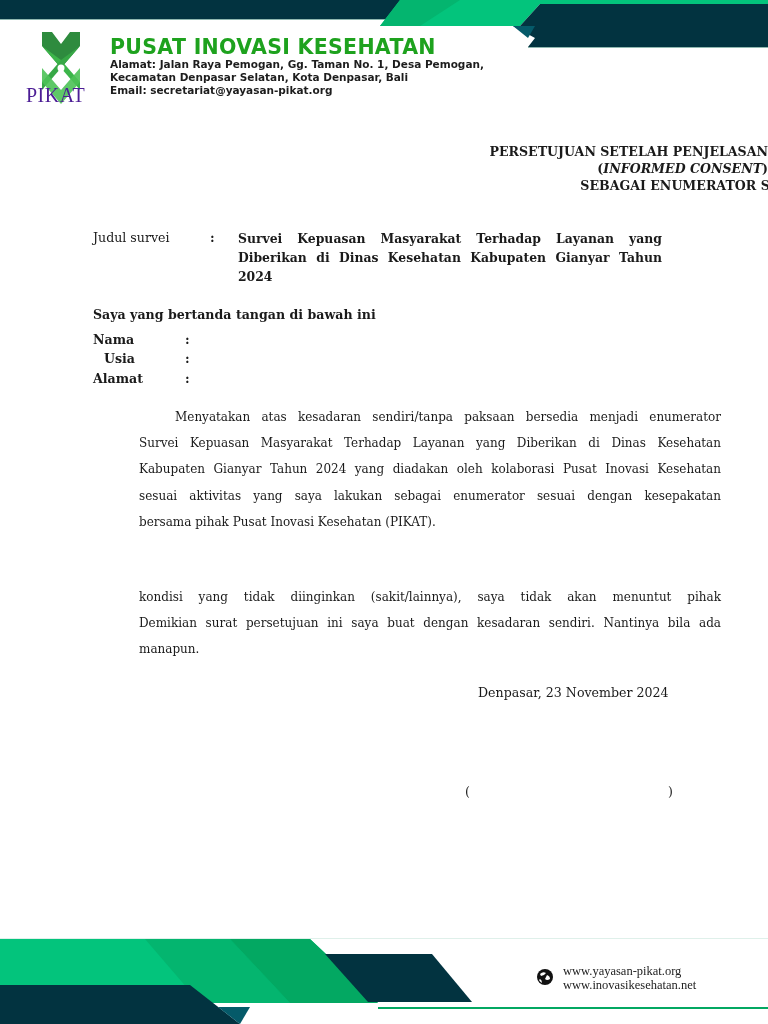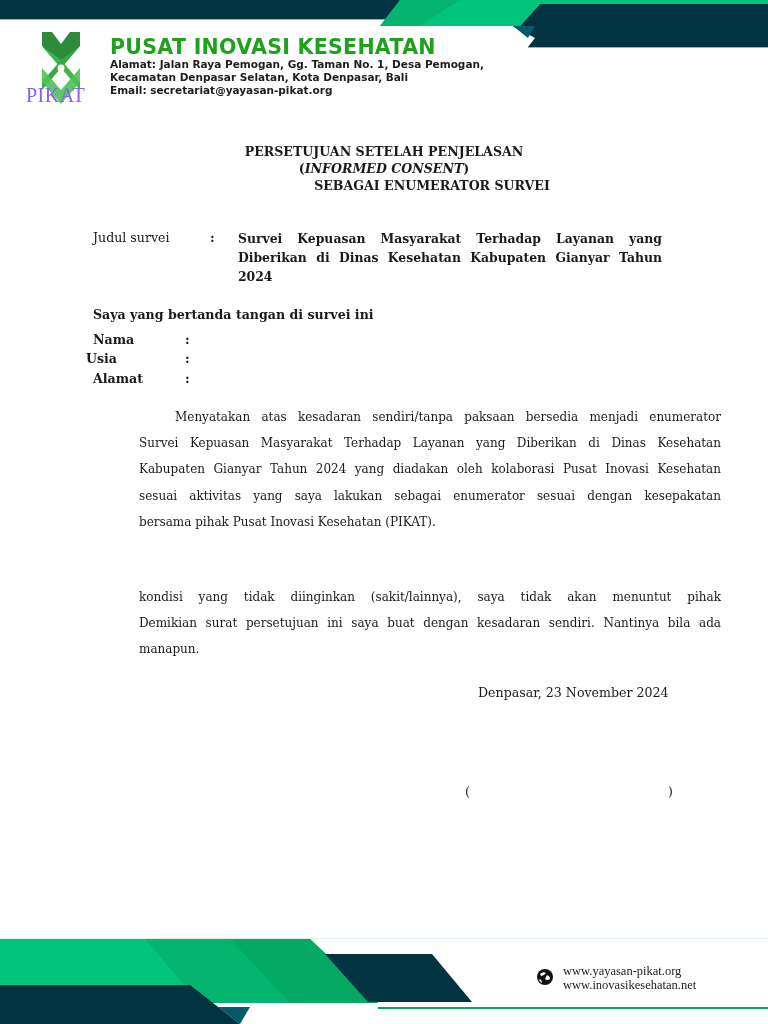--- a/index.html
+++ b/index.html
@@ -4,26 +4,26 @@
 <style>
   html, body { margin:0; padding:0; }
   body { width:768px; height:1024px; position:relative; overflow:hidden; background:#ffffff; font-family:"DejaVu Serif", serif; color:#1a1a1a; }
 
   
   .hdr-svg { position:absolute; left:0; top:0; width:768px; height:50px; }
   .ftr-svg { position:absolute; left:0; top:930px; width:768px; height:94px; }
 
   
   .logo { position:absolute; left:28px; top:32px; width:66px; height:72px; }
-  .logo-word { position:absolute; left:26px; top:84px; font-family:"Liberation Serif", serif; font-size:20px; letter-spacing:0.5px; color:#8b5cf6; }
+  .logo-word { position:absolute; left:26px; top:84px; font-family:"Liberation Serif", serif; font-size:20px; letter-spacing:0.5px; color:#4c1d95; }
 
   .org-name { position:absolute; left:110px; top:35px; font-family:"DejaVu Sans", sans-serif; font-weight:bold; font-size:20.5px; color:#1ea21e; letter-spacing:0.3px; white-space:nowrap; }
   .org-line { position:absolute; left:110px; font-family:"DejaVu Sans", sans-serif; font-weight:bold; font-size:10.5px; color:#1d1d1d; white-space:nowrap; }
 
-  .title { position:absolute; left:0; width:768px; text-align:center; font-family:"DejaVu Serif", serif; font-weight:bold; font-size:12.6px; color:#1a1a1a; }
+  .title { position:absolute; left:0; width:768px; text-align:right; font-family:"DejaVu Serif", serif; font-weight:bold; font-size:12.6px; color:#1a1a1a; }
   .title i { font-style:italic; }
 
   .lbl { position:absolute; font-family:"DejaVu Serif", serif; font-size:12.6px; color:#1a1a1a; white-space:nowrap; }
   .bold { font-weight:bold; }
 
   .judul-text { position:absolute; left:238px; top:229px; width:424px; font-family:"DejaVu Serif", serif; font-weight:bold; font-size:12.4px; line-height:19px; text-align:justify; text-align-last:left; color:#1a1a1a; }
 
   .para { position:absolute; left:93px; width:582px; font-family:"DejaVu Serif", serif; font-size:12px; line-height:26.2px; text-align:justify; color:#1a1a1a;margin-left:46px; }
   .para .line { display:block; text-align:justify; text-align-last:justify; white-space:nowrap; }
   .para .line.last { text-align-last:left; }
@@ -60,27 +60,27 @@
 <div class="org-line" style="top:84px;">Email: secretariat@yayasan-pikat.org</div>
 
 <div class="title" style="top:144px;">PERSETUJUAN SETELAH PENJELASAN</div>
 <div class="title" style="top:161px;"><span>(</span><i>INFORMED CONSENT</i><span>)</span></div>
 <div class="title" style="top:178px;padding-left:48px;">SEBAGAI ENUMERATOR SURVEI</div>
 
 <div class="lbl" style="left:93px; top:230px;">Judul survei</div>
 <div class="lbl bold" style="left:210px; top:230px;">:</div>
 <div class="judul-text">Survei Kepuasan Masyarakat Terhadap Layanan yang Diberikan di Dinas Kesehatan Kabupaten Gianyar Tahun 2024</div>
 
-<div class="lbl bold" style="left:93px; top:307px;">Saya yang bertanda tangan di survei ini</div>
+<div class="lbl bold" style="left:93px; top:307px;">Saya yang bertanda tangan di bawah ini</div>
 
 <div class="lbl bold" style="left:93px; top:332px;">Nama</div>
 <div class="lbl bold" style="left:185px; top:332px;">:</div>
 <div class="lbl" style="left:200px; top:332px; width:400px; height:16px;"></div>
 
-<div class="lbl bold" style="left:86px; top:351px;">Usia</div>
+<div class="lbl bold" style="left:104px; top:351px;">Usia</div>
 <div class="lbl bold" style="left:185px; top:351px;">:</div>
 <div class="lbl" style="left:200px; top:351px; width:400px; height:16px;"></div>
 
 <div class="lbl bold" style="left:93px; top:371px;">Alamat</div>
 <div class="lbl bold" style="left:185px; top:371px;">:</div>
 <div class="lbl" style="left:200px; top:371px; width:400px; height:16px;"></div>
 
 <div class="para" style="top:404px;">
   <span class="line indent">Menyatakan atas kesadaran sendiri/tanpa paksaan bersedia menjadi enumerator</span>
   <span class="line">Survei Kepuasan Masyarakat Terhadap Layanan yang Diberikan di Dinas Kesehatan</span>

